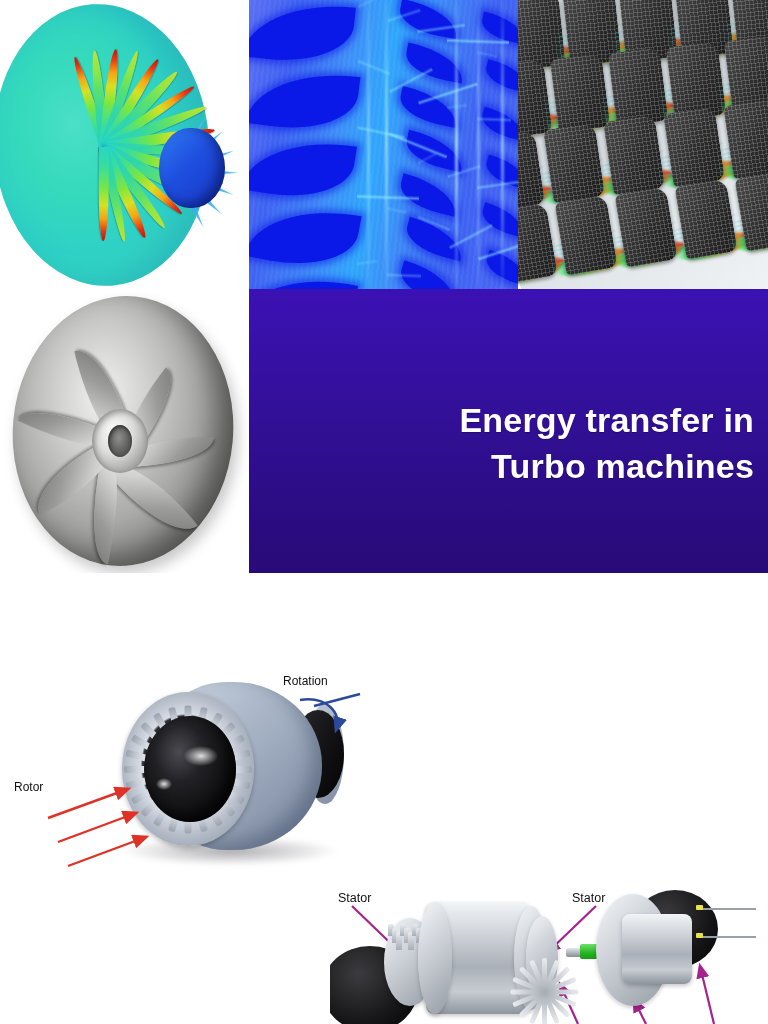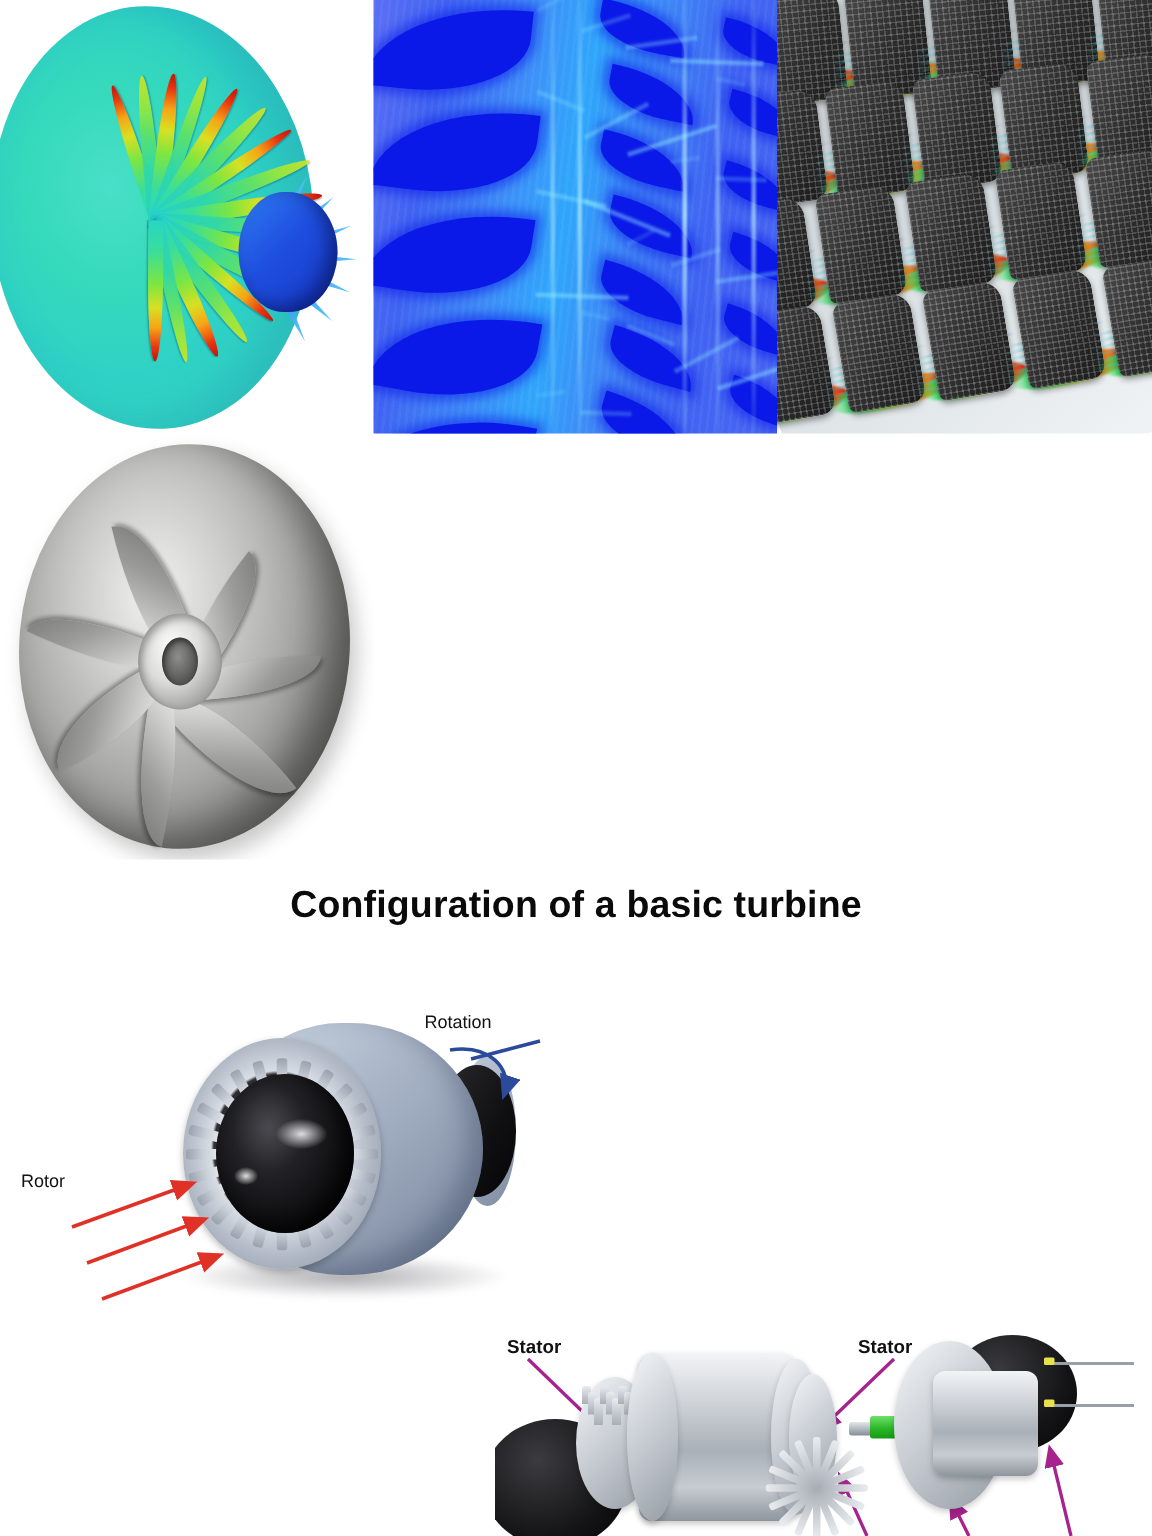--- a/index.html
+++ b/index.html
@@ -309,21 +309,20 @@
   .fig-assembly {
     position: absolute;
     left: 330px; top: 884px;
     width: 438px; height: 140px;
     overflow: hidden;
   }
   .asm-label {
     position: absolute;
     font-size: 12.5px;
     color: #111;
-    font-weight: bold;
   }
   .asm-label.stator { left: 338px; top: 891px; }
   .asm-label.rotor  { left: 572px; top: 891px; }
 
   .asm-piece { position: absolute; }
   .asm-drum {
     border-radius: 8px;
     background: linear-gradient(180deg, #f2f4f6 0%, #d3d7dc 26%, #aab0b8 58%, #c7ccd2 80%, #8f959d 100%);
     box-shadow: 0 2px 4px rgba(0,0,0,.22);
   }
@@ -629,22 +628,27 @@
         <div class="mi-vane" style="left:118px; top:148px; width:112px; height:30px;transform-origin:0% 50%; transform: rotate(102.8deg);"></div>
         <div class="mi-vane" style="left:118px; top:148px; width:96px; height:38px;transform-origin:0% 50%; transform: rotate(154.2deg);"></div>
         <div class="mi-vane" style="left:118px; top:148px; width:104px; height:30px;transform-origin:0% 50%; transform: rotate(205.6deg);"></div>
         <div class="mi-vane" style="left:118px; top:148px; width:112px; height:38px;transform-origin:0% 50%; transform: rotate(257deg);"></div>
         <div class="mi-vane" style="left:118px; top:148px; width:96px; height:30px;transform-origin:0% 50%; transform: rotate(308.4deg);"></div>
       </div>
     <div class="mi-hubring"></div>
     <div class="mi-bore"></div>
   </div>
 
-
-  <div class="subtitle">Configuration of a basic turbine</div>
+  <div class="title-panel">
+    <div class="title-text">
+      <span class="title-line">Energy transfer in</span>
+      <span class="title-line">Turbo machines</span>
+    </div>
+  </div>
+
 
   <div class="fig-turbine">
     <div class="tb-shadow"></div>
     <div class="tb-aftrim"></div>
     <div class="tb-aftcap"></div>
     <div class="tb-casing"></div>
     <div class="tb-inletring"></div>
     <div id="tb-vanes">
         <div class="tb-vane" style="left:154px; top:118px; transform-origin:0% 50%; transform: rotate(0deg) translateX(38px);"></div>
         <div class="tb-vane" style="left:154px; top:118px; transform-origin:0% 50%; transform: rotate(15deg) translateX(38px);"></div>

